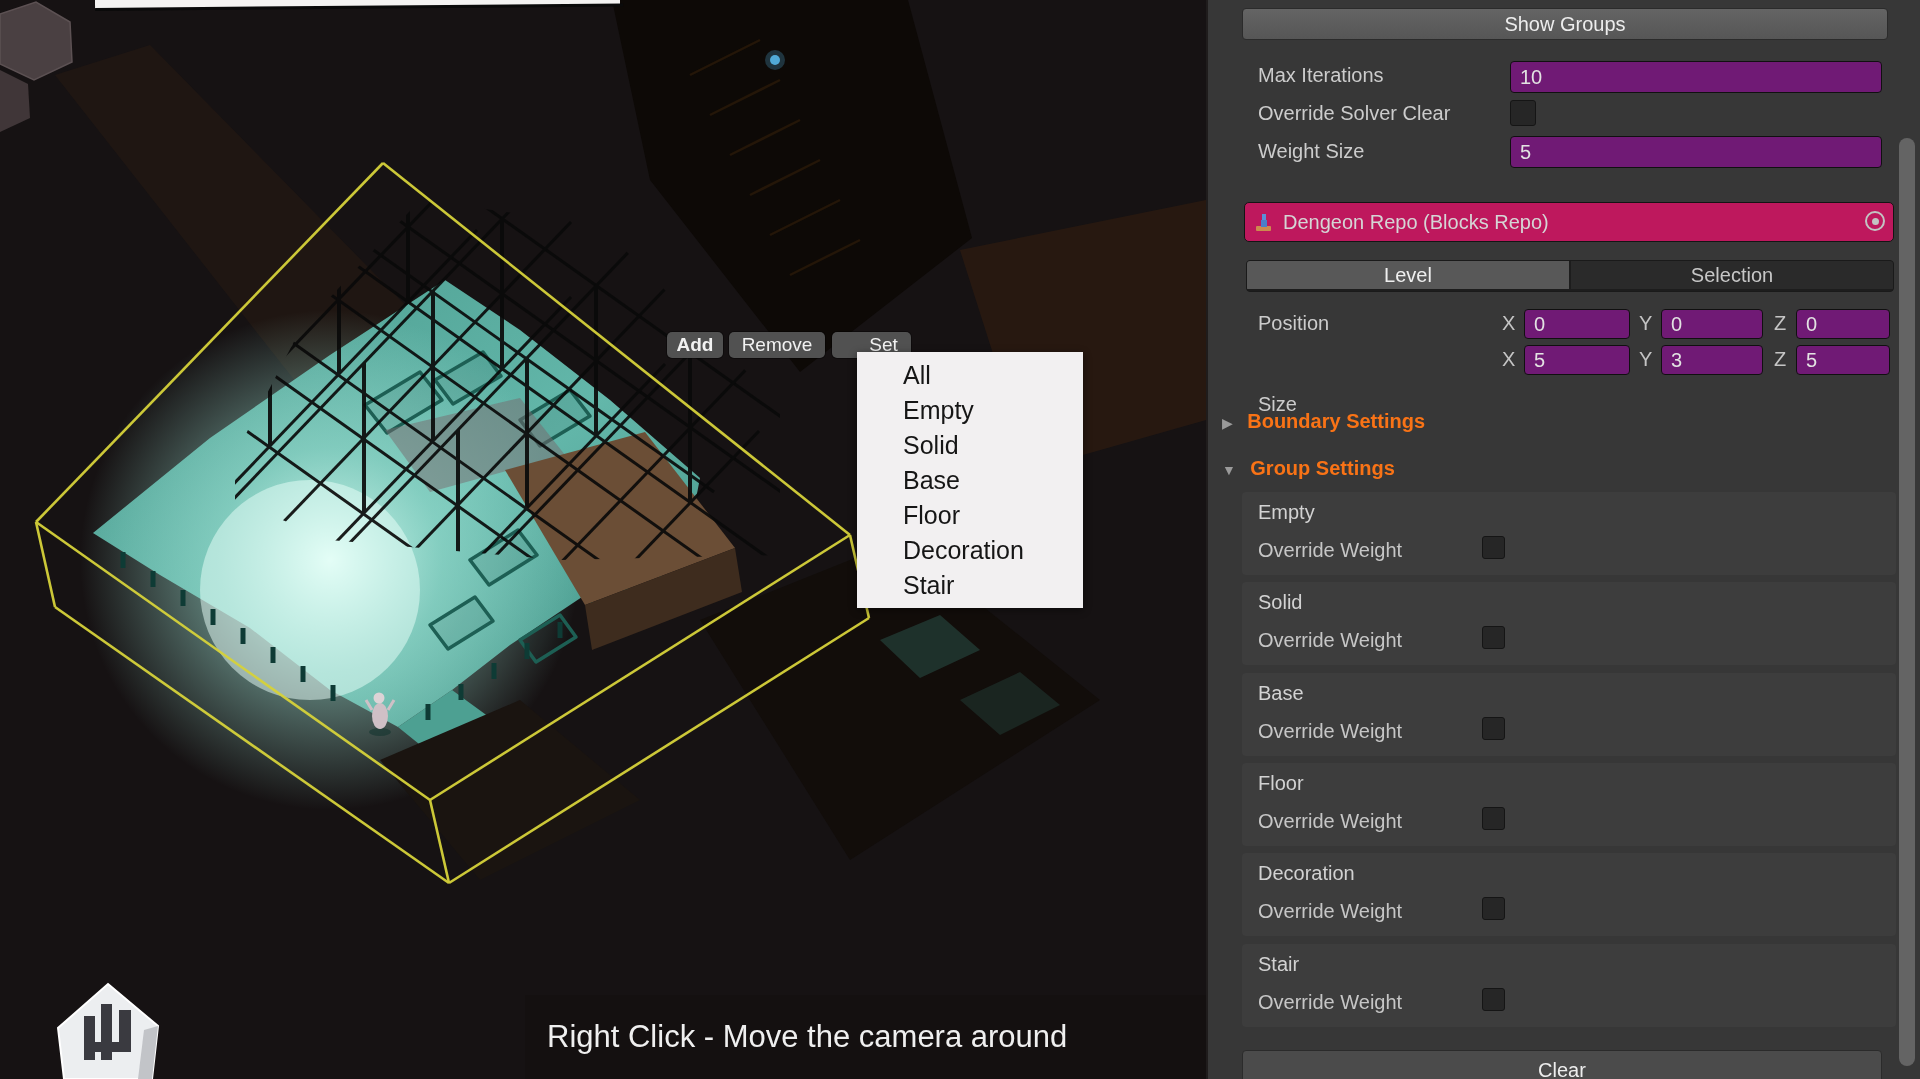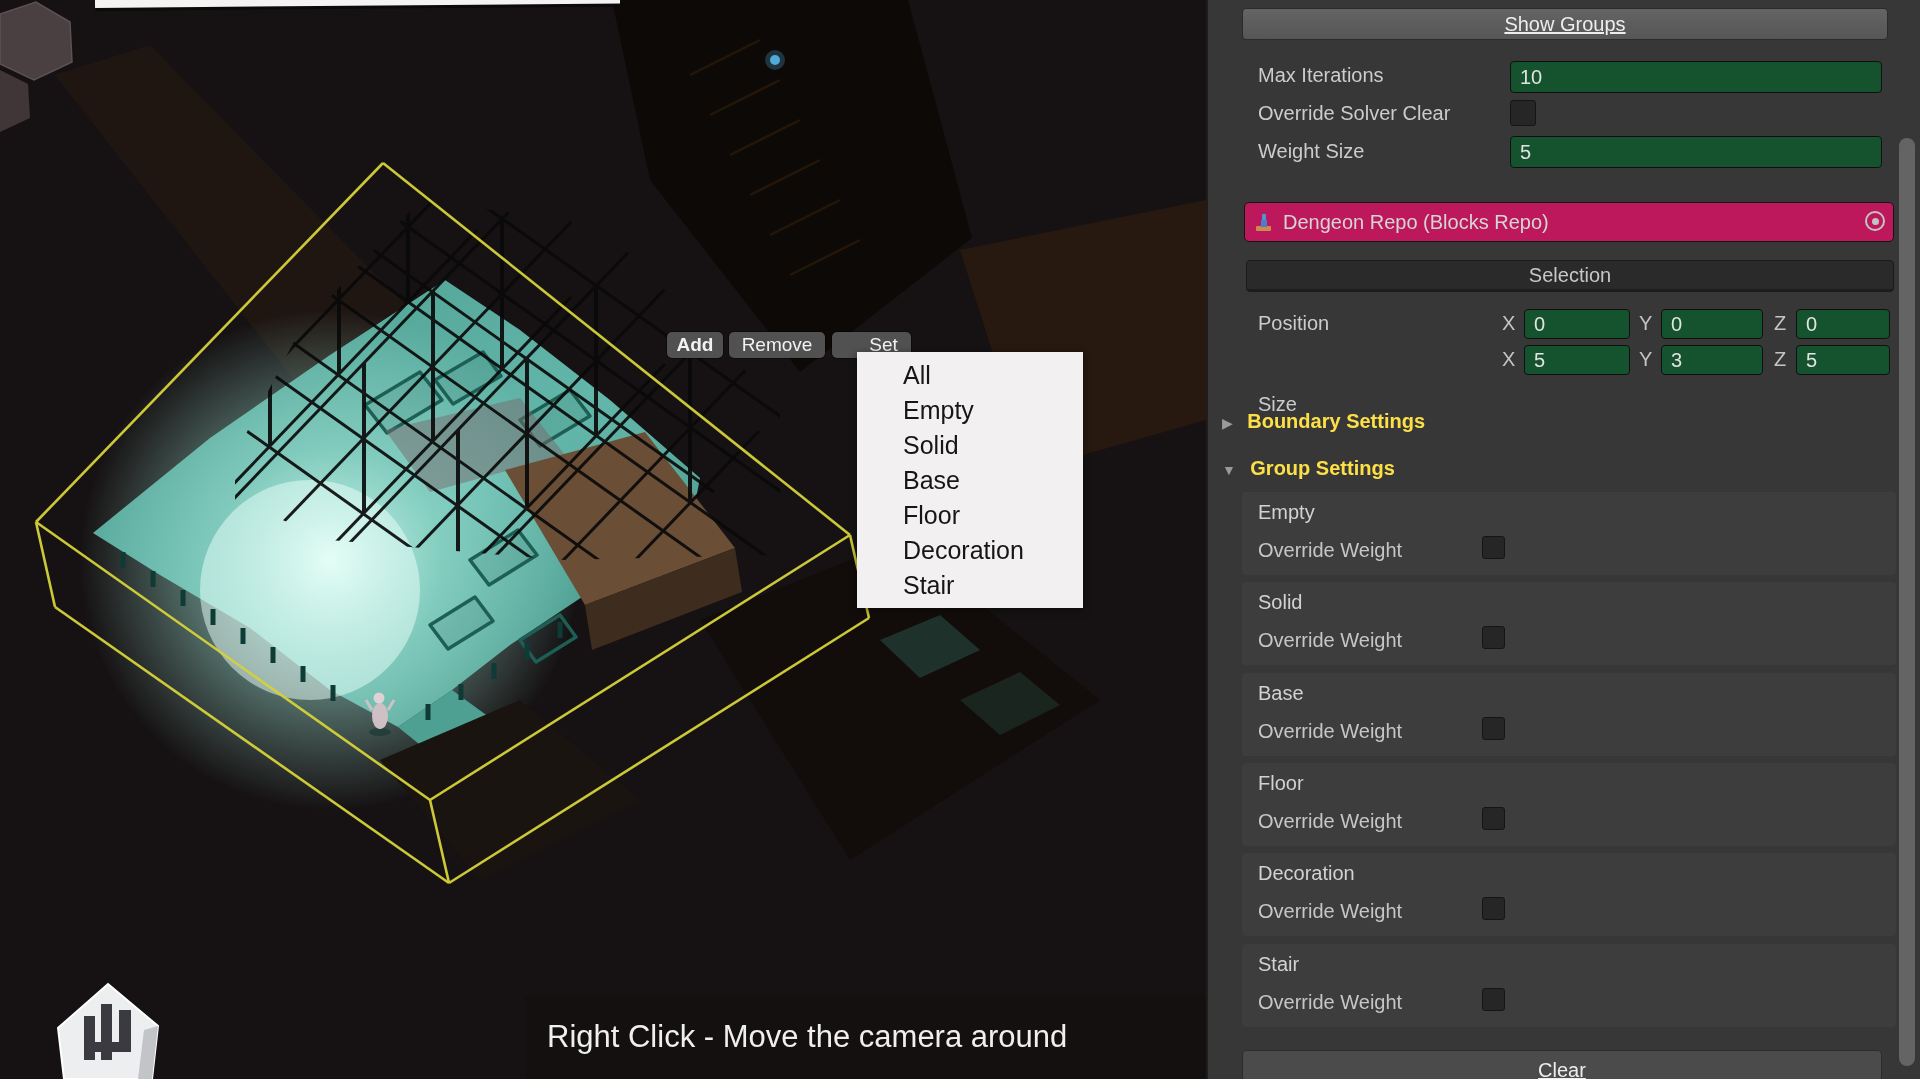--- a/index.html
+++ b/index.html
@@ -18,26 +18,26 @@
   .ctx-item{height:35px;line-height:35px;padding-left:46px;font-size:25px;color:#161616;}
   
   .hint-bar{position:absolute;left:525px;top:995px;width:681px;height:84px;
     background:rgba(20,17,17,.9);}
   .hint-bar span{position:absolute;left:22px;top:24px;font-size:31px;color:#efefef;}
   
   .panel{position:absolute;left:1206px;top:0;width:714px;height:1079px;
     background:#373737;border-left:2px solid #1f1c1c;box-sizing:border-box;color:#c9c9c9;}
   .panel .abs{position:absolute;}
   .p-label{font-size:20px;color:#cccccc;white-space:nowrap;}
-  .p-bold{font-size:20px;font-weight:bold;color:#fde047;white-space:nowrap;}
-  .p-field{background:#14532d;border:1px solid #101010;border-radius:4px;
+  .p-bold{font-size:20px;font-weight:bold;color:#f97316;white-space:nowrap;}
+  .p-field{background:#701a75;border:1px solid #101010;border-radius:4px;
     color:#e2e2e2;font-size:20px;box-sizing:border-box;padding-left:9px;}
   .p-check{background:#262626;border:1px solid #151515;border-radius:3px;box-sizing:border-box;}
   .big-btn{background:linear-gradient(#646464,#565656);border:1px solid #2b2b2b;border-radius:4px;
-    color:#ededed;font-size:20px;text-align:center;box-sizing:border-box;text-decoration:underline;}
+    color:#ededed;font-size:20px;text-align:center;box-sizing:border-box;}
   .tabbar{display:flex;gap:2px;background:#1d1d1d;border-radius:4px;overflow:hidden;border:1px solid #1a1a1a;}
   .tab{font-size:20px;text-align:center;line-height:28px;height:28px;}
   .tab.sel{background:#585858;color:#efefef;}
   .tab.unsel{background:#2a2a2a;color:#c7c7c7;}
   .axis{font-size:20px;color:#c4c4c4;}
   .section{position:absolute;left:34px;width:654px;height:83px;background:#3d3d3d;border-radius:4px;}
   .section .name{position:absolute;left:16px;top:9px;font-size:20px;color:#d2d2d2;}
   .section .ow{position:absolute;left:16px;top:47px;font-size:20px;color:#c6c6c6;}
   .section .cb{position:absolute;left:240px;top:44px;width:23px;height:23px;}
   .tri{font-size:14px;color:#9a9a9a;}
@@ -253,20 +253,21 @@
       <rect x="8" y="9" width="6" height="7" fill="#4a7fc8"></rect>
       <rect x="9" y="3" width="4" height="6" fill="#5a8fd8"></rect>
     </svg>
     <span class="txt">Dengeon Repo (Blocks Repo)</span>
     <span class="picker">
         <i></i>
       </span>
   </div>
 
   <div class="tabbar abs" style="left:38px;top:260px;width:646px;height:30px;">
+    <div class="tab sel" style="width:322px;">Level</div>
     <div class="tab unsel" style="flex:1;">Selection</div>
   </div>
 
   <div class="p-label abs" style="left:50px;top:312px;">Position</div>
   <div class="axis abs" style="left:294px;top:312px;">X</div>
   <div class="p-field abs" style="left:316px;top:309px;width:106px;height:30px;line-height:28px;">0</div>
   <div class="axis abs" style="left:431px;top:312px;">Y</div>
   <div class="p-field abs" style="left:453px;top:309px;width:102px;height:30px;line-height:28px;">0</div>
   <div class="axis abs" style="left:566px;top:312px;">Z</div>
   <div class="p-field abs" style="left:588px;top:309px;width:94px;height:30px;line-height:28px;">0</div>

